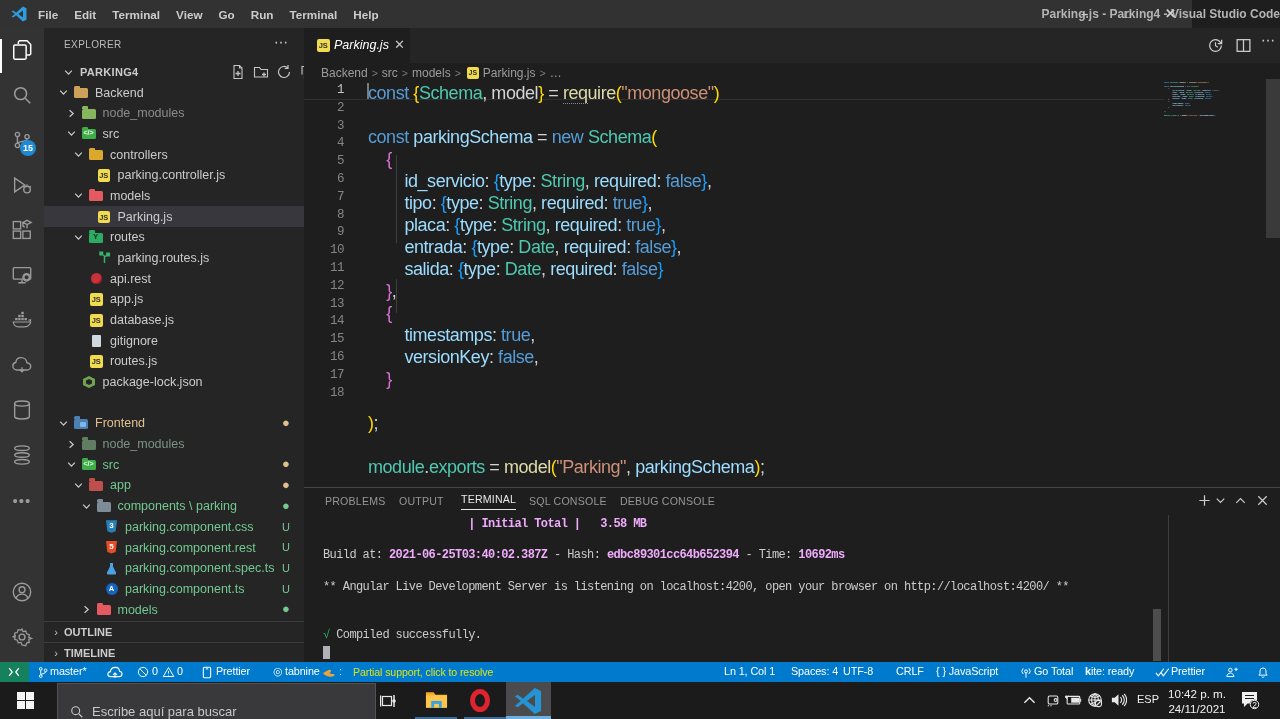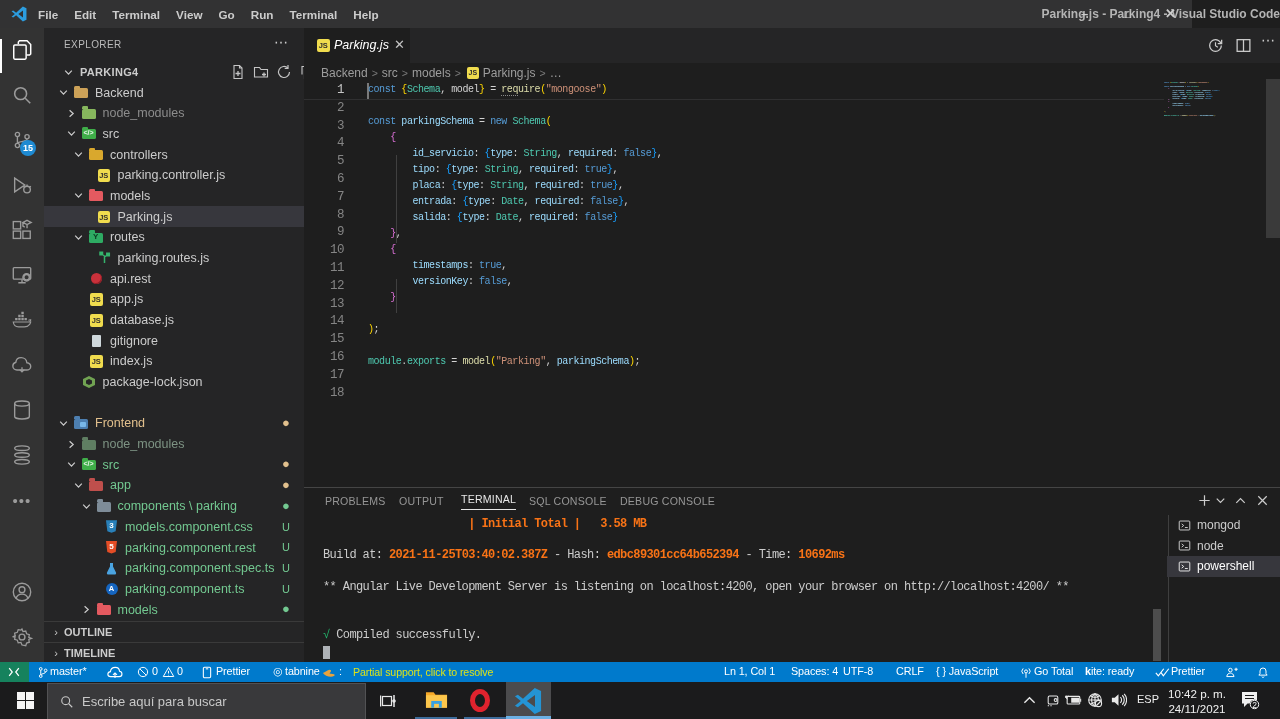--- a/index.html
+++ b/index.html
@@ -34,36 +34,36 @@
 .sect{position:absolute;left:0;width:260px;height:21px;border-top:1px solid #3a3a3a;display:flex;align-items:center;font-size:11px;color:#cccccc;}
 .sect .ch{width:16px;text-align:center;margin-left:4px;color:#c5c5c5;}
 #tabbar{position:absolute;left:304px;top:28px;width:976px;height:35px;background:#252526;}
 #tab1{position:absolute;left:0;top:0;width:106px;height:35px;background:#1e1e1e;color:#ffffff;}
 #tab1 .tl{position:absolute;left:30px;top:0;line-height:34px;font-size:12.5px;font-style:italic;color:#fff;}
 #tab1 .tx{position:absolute;left:90px;top:0;line-height:34px;font-size:13px;color:#c5c5c5;}
 #breadcrumbs{position:absolute;left:304px;top:63px;width:976px;height:19px;background:#1e1e1e;color:#9d9d9d;font-size:12px;display:flex;align-items:center;}
 #breadcrumbs .s{color:#7a7a7a;padding:0 4px;font-size:10.5px;}
 #editor{position:absolute;left:304px;top:82px;width:976px;height:405px;background:#1e1e1e;}
 #gutter{position:absolute;left:0;top:0;width:40px;text-align:right;color:#858585;font-family:"Liberation Mono",monospace;font-size:12.5px;line-height:17.8px;letter-spacing:-0.45px;}
-#code{position:absolute;left:64px;top:0;font-family:Liberation Mono, monospace;font-size:10px;line-height:16px;letter-spacing:-0.45px;color:#d4d4d4;white-space:pre;}
+#code{position:absolute;left:64px;top:0;font-family:Liberation Sans, sans-serif;font-size:18px;line-height:22px;letter-spacing:-0.45px;color:#d4d4d4;white-space:pre;}
 .kw{color:#569cd6;}.var{color:#9cdcfe;}.cls{color:#4ec9b0;}.fn{color:#dcdcaa;}.str{color:#ce9178;}
 .b1{color:#ffd700;}.b2{color:#da70d6;}.b3{color:#179fff;}
 #panel{position:absolute;left:304px;top:487px;width:976px;height:175px;background:#1e1e1e;border-top:1px solid #454545;}
 #ptabs{position:absolute;left:0;top:1px;height:26px;font-size:10.6px;color:#969696;letter-spacing:.2px;}
 #ptabs span{position:absolute;top:0;line-height:25px;white-space:nowrap;}
 #ptabs .act{color:#e7e7e7;border-bottom:1px solid #e7e7e7;height:21px;line-height:21px;}
 #term{position:absolute;left:19px;top:28.5px;font-family:"Liberation Mono",monospace;font-size:12px;letter-spacing:-0.6px;line-height:15.9px;color:#cccccc;white-space:pre;}
-#term b{color:#f97316;}
+#term b{color:#f0abfc;}
 #tlist{position:absolute;left:863px;top:27px;width:113px;}
 #tlist .ti{height:20.5px;display:flex;align-items:center;font-size:12px;color:#cccccc;}
 #tlist .ti svg{margin:0 6px 0 11px;}
 #statusbar{position:absolute;left:0;top:662px;width:1280px;height:20px;background:#007acc;color:#ffffff;font-size:10.8px;letter-spacing:-0.1px;}
 .si{display:flex;align-items:center;height:20px;}
 #taskbar{position:absolute;left:0;top:682px;width:1280px;height:37px;background:#1b1b1c;}
-#searchbox{position:absolute;left:47px;top:1px;width:319px;height:36px;background:#39393b;border:1px solid #525254;border-bottom:none;display:flex;align-items:center;color:#c8c8c8;font-size:13px;}
+#searchbox{position:absolute;left:57px;top:1px;width:319px;height:36px;background:#39393b;border:1px solid #525254;border-bottom:none;display:flex;align-items:flex-end;color:#c8c8c8;font-size:13px;}
 .uline{position:absolute;top:34.5px;height:2.5px;background:#3e6d9c;}
 </style>
 </head>
 <body>
 
 <div id="titlebar">
  <svg class="abs" style="left:11px;top:6px" width="16" height="16" viewBox="0 0 24 24">
       <path fill="#2c9ddf" d="M17.8.8 7.7 10.1 3.3 6.7.8 7.9l5 4.1-5 4.1 2.5 1.2 4.4-3.4 10.1 9.3 5.4-2.6V3.4L17.8.8zM18 6.9v10.2L11 12l7-5.1z"></path>
     </svg>
  <div id="menus">
@@ -287,21 +287,21 @@
       <span class="fi">
         <span style="position:absolute;left:3px;top:1.5px;width:9px;height:12px;background:#cfd8dc;border-radius:1px"></span>
       </span>
       <span>gitignore</span>
     </div>
 <div class="trow" style="top:323.0px;padding-left:27.0px">
       <span class="tw"></span>
       <span class="fi">
         <span class="jsq">JS</span>
       </span>
-      <span>index.js</span>
+      <span>routes.js</span>
     </div>
 <div class="trow" style="top:343.7px;padding-left:19.5px">
       <span class="tw"></span>
       <span class="fi">
         <span style="position:absolute;left:1.5px;top:1.5px;width:12px;height:12px;background:#71a352;clip-path:polygon(50% 0,100% 25%,100% 75%,50% 100%,0 75%,0 25%)"></span>
         <span style="position:absolute;left:4.5px;top:4.5px;width:6px;height:6px;background:#252526;clip-path:polygon(50% 0,100% 25%,100% 75%,50% 100%,0 75%,0 25%)"></span>
       </span>
       <span>package-lock.json</span>
     </div>
 <div class="trow" style="top:385.1px;padding-left:12.0px">
@@ -364,21 +364,21 @@
       </span>
       <span class="gitg">components \ parking</span>
       <span class="gcol dot" style="color:#73c991">●</span>
     </div>
 <div class="trow" style="top:488.5px;padding-left:42.0px">
       <span class="tw"></span>
       <span class="fi">
         <span style="position:absolute;left:2px;top:1px;width:11px;height:12.5px;background:#2980b9;clip-path:polygon(0 0,100% 0,88% 88%,50% 100%,12% 88%)"></span>
         <span style="position:absolute;left:0;top:2px;width:15px;text-align:center;font-size:8px;color:#fff;font-weight:bold">3</span>
       </span>
-      <span class="gitg">models.component.css</span>
+      <span class="gitg">parking.component.css</span>
       <span class="gcol" style="color:#73c991">U</span>
     </div>
 <div class="trow" style="top:509.2px;padding-left:42.0px">
       <span class="tw"></span>
       <span class="fi">
         <span style="position:absolute;left:2px;top:1px;width:11px;height:12.5px;background:#e44d26;clip-path:polygon(0 0,100% 0,88% 88%,50% 100%,12% 88%)"></span>
         <span style="position:absolute;left:0;top:2px;width:15px;text-align:center;font-size:8px;color:#fff;font-weight:bold">5</span>
       </span>
       <span class="gitg">parking.component.rest</span>
       <span class="gcol" style="color:#73c991">U</span>
@@ -509,53 +509,30 @@
       <path d="M4 6l4 4 4-4"></path>
     </svg>
  <svg class="abs" style="left:929px;top:5px" width="15" height="15" viewBox="0 0 16 16" fill="none" stroke="#cccccc" stroke-width="1.3">
       <path d="M3.5 10.5 8 6l4.5 4.5"></path>
     </svg>
  <svg class="abs" style="left:951px;top:5px" width="15" height="15" viewBox="0 0 16 16" fill="none" stroke="#cccccc" stroke-width="1.3">
       <path d="M3.5 3.5l9 9M12.5 3.5l-9 9"></path>
     </svg>
  <div id="term">                      <b>| Initial Total |   3.58 MB</b>
 
-Build at: <b>2021-11-25T03:40:02.387Z</b> - Hash: <b>edbc89301cc64b652394</b> - Time: <b>10692ms</b>
+Build at: <b>2021-06-25T03:40:02.387Z</b> - Hash: <b>edbc89301cc64b652394</b> - Time: <b>10692ms</b>
 
 ** Angular Live Development Server is listening on localhost:4200, open your browser on http://localhost:4200/ **
 
 
 <span style="color:#23b66c">√</span> Compiled successfully.
 </div>
  <div class="abs" style="left:19px;top:157.5px;width:6.6px;height:13.5px;background:#aeb2b6"></div>
  <div class="abs" style="left:863.5px;top:27px;width:1px;height:148px;background:#3f3f3f"></div>
  <div class="abs" style="left:849px;top:121px;width:8px;height:52px;background:#4d4d4d"></div>
- <div id="tlist">
-  <div class="ti">
-        <svg width="13" height="13" viewBox="0 0 16 16" fill="none" stroke="#cccccc" stroke-width="1.2">
-          <rect x="1.5" y="2.5" width="13" height="11" rx="1"></rect>
-          <path d="M4.5 6l2.5 2-2.5 2M8.5 10.5H12"></path>
-        </svg>
-        <span>mongod</span>
-      </div>
-  <div class="ti">
-        <svg width="13" height="13" viewBox="0 0 16 16" fill="none" stroke="#cccccc" stroke-width="1.2">
-          <rect x="1.5" y="2.5" width="13" height="11" rx="1"></rect>
-          <path d="M4.5 6l2.5 2-2.5 2M8.5 10.5H12"></path>
-        </svg>
-        <span>node</span>
-      </div>
-  <div class="ti" style="background:#37373d;width:113px;color:#fff">
-        <svg width="13" height="13" viewBox="0 0 16 16" fill="none" stroke="#e8e8e8" stroke-width="1.2">
-          <rect x="1.5" y="2.5" width="13" height="11" rx="1"></rect>
-          <path d="M4.5 6l2.5 2-2.5 2M8.5 10.5H12"></path>
-        </svg>
-        <span>powershell</span>
-      </div>
- </div>
 </div>
 
 <div id="statusbar">
  <div class="si" style="position:absolute;left:0;top:0;width:28.5px;background:#16825d;justify-content:center">
   <svg width="14" height="14" viewBox="0 0 16 16" fill="none" stroke="#ffffff" stroke-width="1.4">
         <path d="M2.5 3.5 6 8 2.5 12.5M13.5 3.5 10 8 13.5 12.5"></path>
       </svg>
  </div>
  <svg class="abs" style="left:37px;top:4px" width="12" height="13" viewBox="0 0 16 16" fill="none" stroke="#ffffff" stroke-width="1.3">
       <circle cx="5" cy="3.2" r="1.8"></circle>

